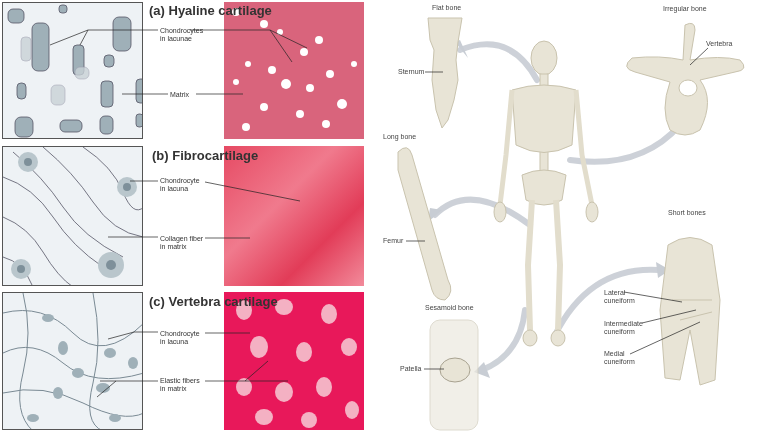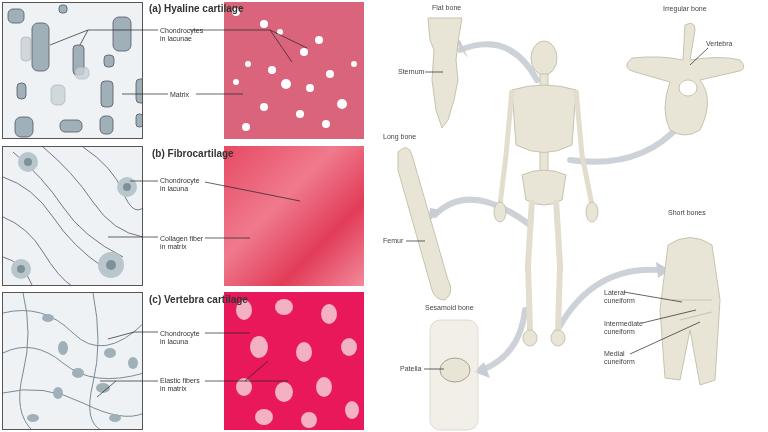--- a/index.html
+++ b/index.html
@@ -1,19 +1,19 @@
 <!DOCTYPE html>
 <html><head>
 <meta charset="utf-8">
 <style>
   html,body{margin:0;padding:0;}
   body{width:768px;height:432px;background:#ffffff;position:relative;overflow:hidden;font-family:"Liberation Sans",sans-serif;}
   .abs{position:absolute;}
   .lbl{position:absolute;font-size:7px;color:#333;line-height:8px;white-space:pre-line;}
-  .ttl{position:absolute;font-size:10px;font-weight:bold;color:#333;}
+  .ttl{position:absolute;font-size:13px;font-weight:bold;color:#333;}
   .bt{position:absolute;font-size:7px;color:#444;}
   .panel{position:absolute;border:1.5px solid #555;box-sizing:border-box;overflow:hidden;background:#eef2f5;}
   .micro{position:absolute;overflow:hidden;}
   svg{display:block;}
 </style>
 </head>
 <body>
 
 <div class="panel" style="left:2px;top:2px;width:141px;height:137px;">
   <svg width="141" height="137" viewBox="0 0 141 137">

